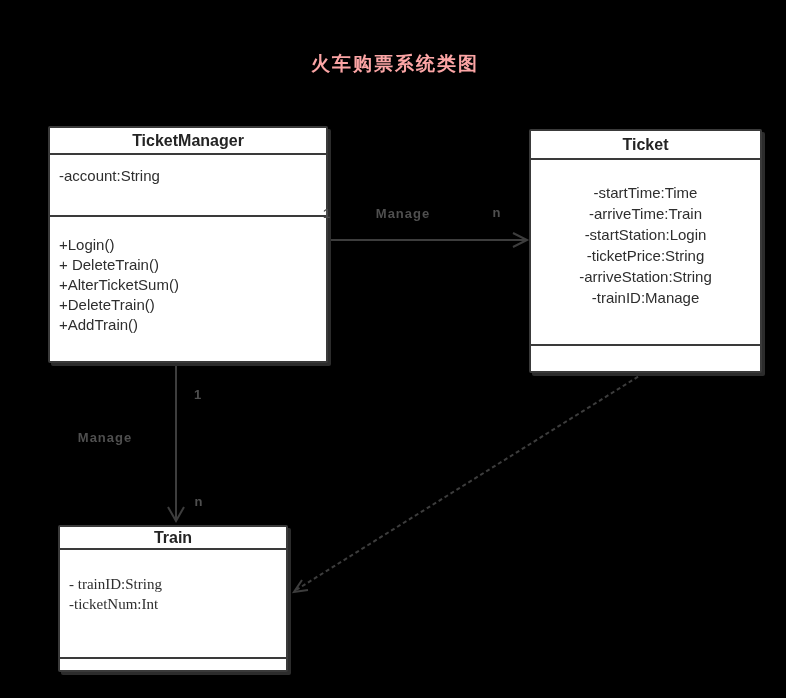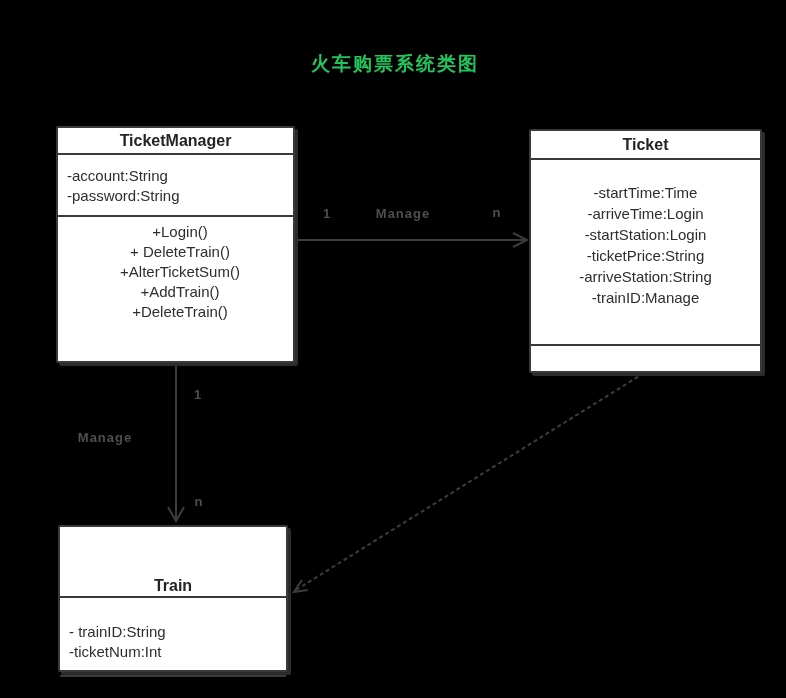--- a/index.html
+++ b/index.html
@@ -7,21 +7,21 @@
     position:relative;
     width:786px;height:698px;
     background:var(--background,#000000);
     overflow:hidden;
     font-family:"Liberation Sans",sans-serif;
   }
   .diagram-title{
     position:absolute;top:51px;left:0;width:100%;
     box-sizing:border-box;padding-left:4px;
     text-align:center;
-    color:#22c55e;font-size:19px;font-weight:bold;letter-spacing:2px;
+    color:#fca5a5;font-size:19px;font-weight:bold;letter-spacing:2px;
   }
   .arrow-layer{position:absolute;left:0;top:0;}
   .edge{stroke:var(--line,#3d3d3d);stroke-width:2;fill:none;}
   .edge-dashed{stroke-dasharray:4 3;}
   .uml-class{
     position:absolute;
     background:var(--box-fill,#ffffff);
     border:2px solid var(--box-border,#3a3a3a);
     box-shadow:3px 3px 0 #2c2c2c;
     box-sizing:border-box;
@@ -35,32 +35,32 @@
     border-bottom:2px solid var(--box-border,#3a3a3a);
     display:flex;align-items:center;justify-content:center;
     font-weight:bold;font-size:16px;color:#242424;
   }
   .sec-attrs{
     flex:0 0 auto;
     border-bottom:2px solid var(--box-border,#3a3a3a);
   }
   .sec-methods{flex:1 1 auto;}
   .member-line{font-size:15px;white-space:pre;}
-  #box-ticketmanager{left:56px;top:126px;width:239px;height:237px;}
+  #box-ticketmanager{left:48px;top:126px;width:280px;height:237px;}
   #box-ticketmanager .sec-title{height:27px;}
   #box-ticketmanager .sec-attrs{height:62px;padding:11px 0 16px 9px;}
-  #box-ticketmanager .sec-methods{padding:5px 0 0 9px;text-align:center;}
+  #box-ticketmanager .sec-methods{padding:18px 0 0 9px;}
   #box-ticketmanager .member-line{line-height:20px;}
   #box-ticket{left:529px;top:129px;width:233px;height:244px;text-align:center;}
   #box-ticket .sec-title{height:29px;}
   #box-ticket .sec-attrs{height:186px;padding:22px 0 0 0;}
   #box-ticket .member-line{line-height:21px;}
   #box-train{left:58px;top:525px;width:230px;height:147px;}
-  #box-train .sec-title{height:23px;margin-top:48px;}
-  #box-train .sec-attrs{height:79px;padding:24px 0 4px 9px;}
+  #box-train .sec-title{height:23px;}
+  #box-train .sec-attrs{height:109px;padding:24px 0 4px 9px;font-family:Liberation Serif, serif;}
   #box-train .member-line{line-height:20px;}
   .edge-label{
     position:absolute;transform:translate(-50%,-50%);
     color:var(--label-text,#4f4f4f);
     font-size:13px;font-weight:bold;letter-spacing:1px;
   }
   #lbl-h-from{left:327px;top:213px;}
   #lbl-h-name{left:403px;top:213px;}
   #lbl-h-to{left:497px;top:212px;}
   #lbl-v-from{left:198px;top:394px;}
@@ -89,36 +89,35 @@
     <g>
       <line class="edge edge-dashed" x1="644" y1="373" x2="296" y2="590"></line>
       <polyline class="edge" points="308,590 294,592 302,580"></polyline>
     </g>
   </svg>
 
   <div class="uml-class" id="box-ticketmanager">
     <div class="sec sec-title">TicketManager</div>
     <div class="sec sec-attrs">
         <div class="member-line">-account:String</div>
-        <div class="member-line">-password:String</div>
       </div>
     <div class="sec sec-methods">
         <div class="member-line">+Login()</div>
         <div class="member-line">+ DeleteTrain()</div>
         <div class="member-line">+AlterTicketSum()</div>
+        <div class="member-line">+DeleteTrain()</div>
         <div class="member-line">+AddTrain()</div>
-        <div class="member-line">+DeleteTrain()</div>
       </div>
   </div>
 
   <div class="uml-class" id="box-ticket">
     <div class="sec sec-title">Ticket</div>
     <div class="sec sec-attrs">
         <div class="member-line">-startTime:Time</div>
-        <div class="member-line">-arriveTime:Login</div>
+        <div class="member-line">-arriveTime:Train</div>
         <div class="member-line">-startStation:Login</div>
         <div class="member-line">-ticketPrice:String</div>
         <div class="member-line">-arriveStation:String</div>
         <div class="member-line">-trainID:Manage</div>
       </div>
     <div class="sec sec-methods"></div>
   </div>
 
   <div class="uml-class" id="box-train">
     <div class="sec sec-title">Train</div>

